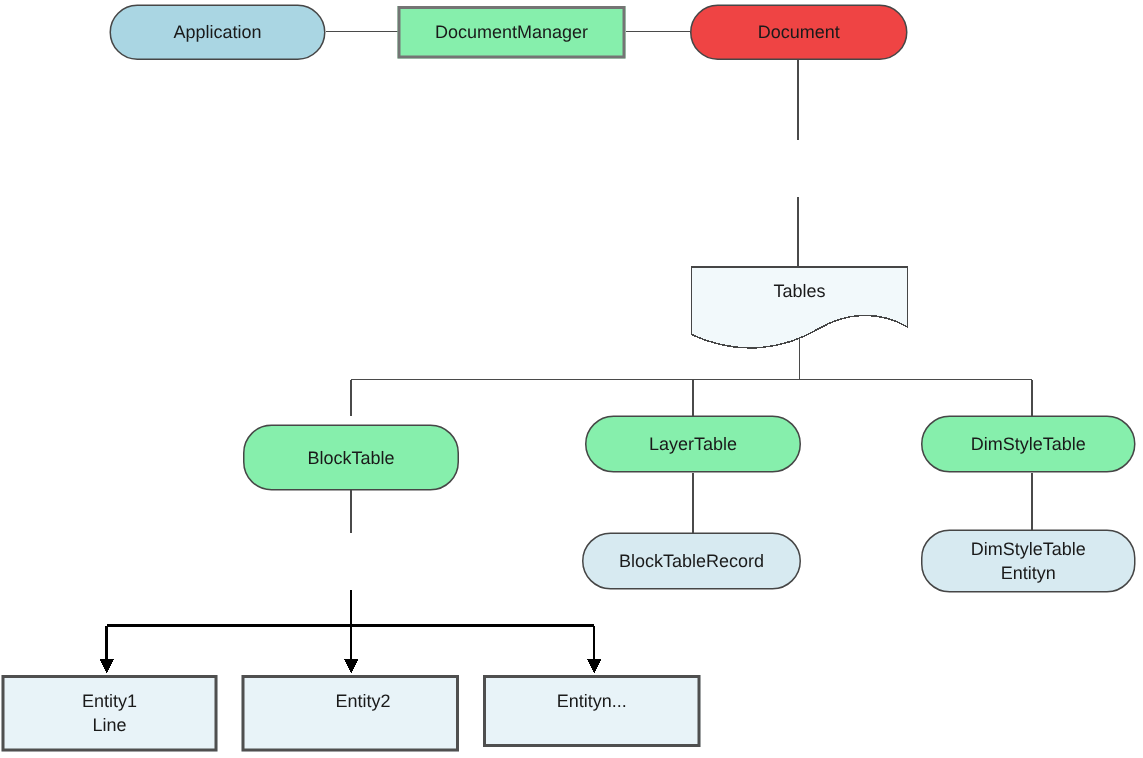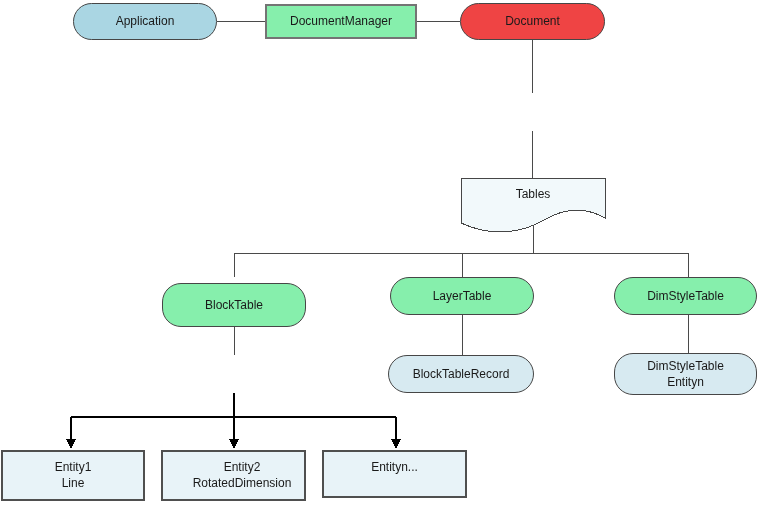--- a/index.html
+++ b/index.html
@@ -103,20 +103,19 @@
     <span>Entityn</span>
   </div>
 
   <div class="node entity c-ent" style="left:1px;top:450px;width:144px;height:51px;align-items:center;">
     <span>Entity1</span>
     <span>Line</span>
   </div>
 
   <div class="node entity c-ent" style="left:161px;top:450px;width:145px;height:51px;padding-left:17px;">
     <span>Entity2</span>
-    <span>RotatedDimension</span>
   </div>
 
   <div class="node entity c-ent" style="left:322px;top:450px;width:145px;height:48px;">
     <span>Entityn...</span>
   </div>
 
 </div>
 
 </body></html>

